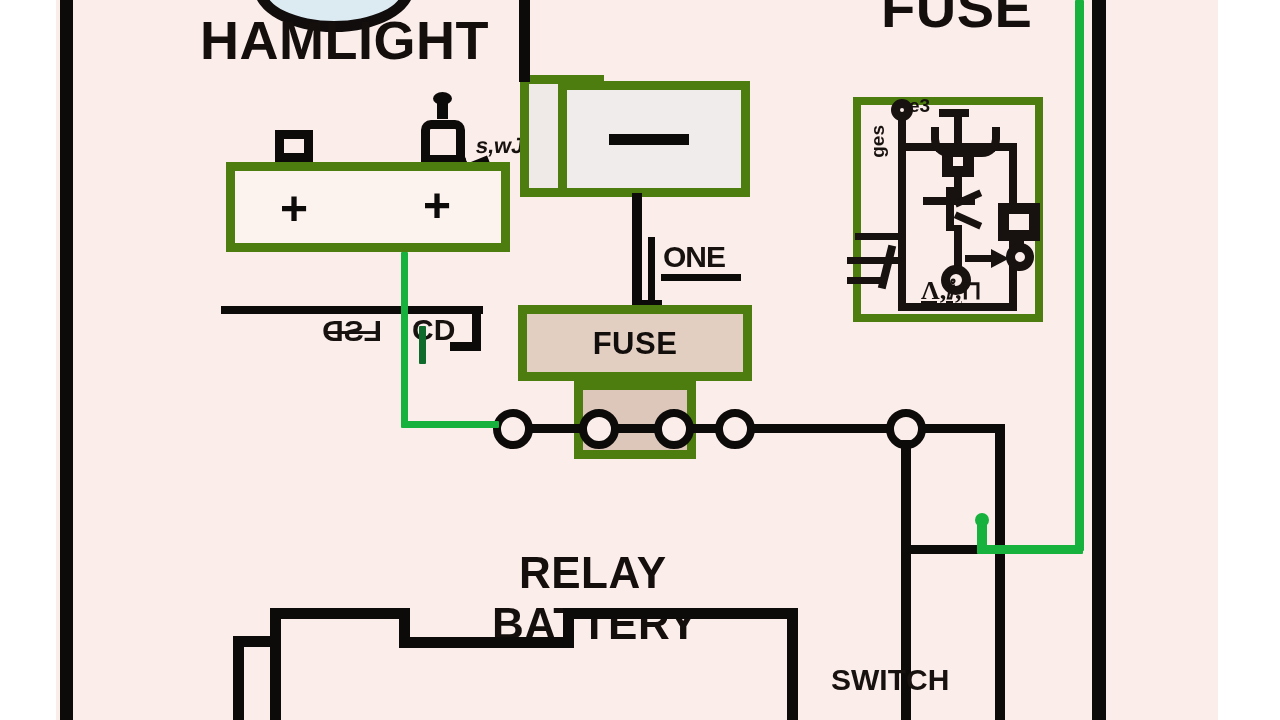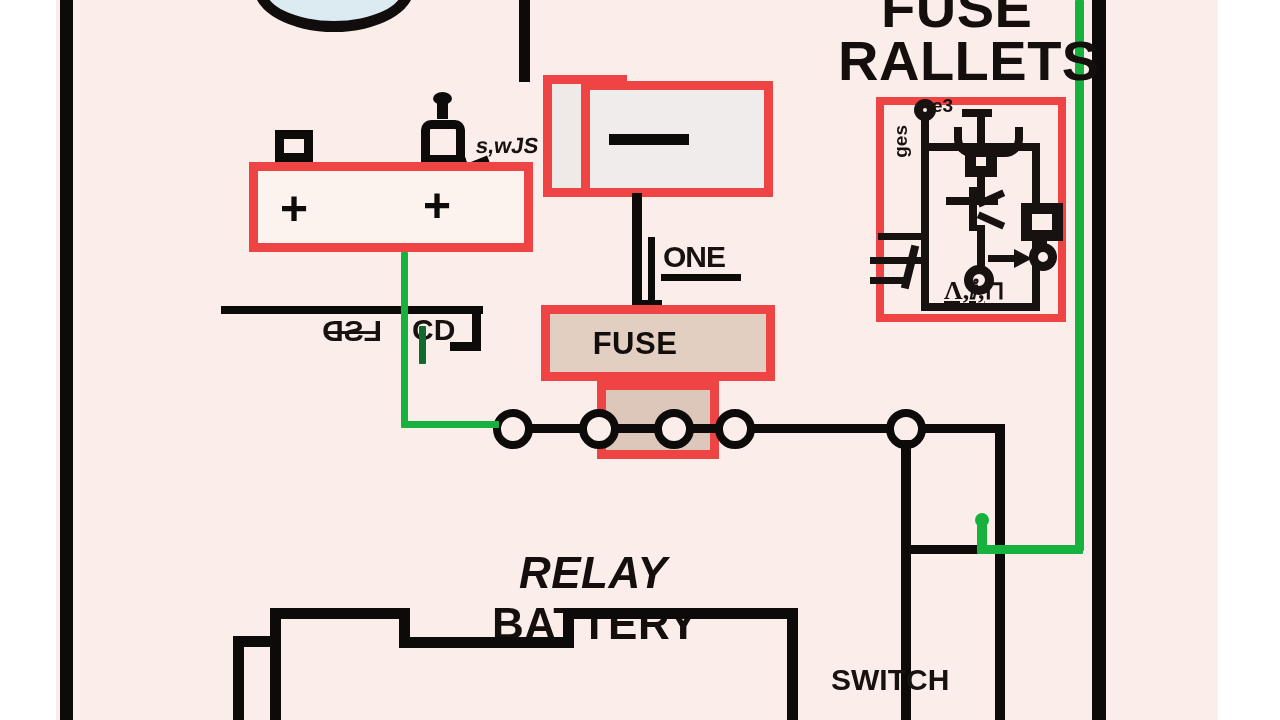--- a/index.html
+++ b/index.html
@@ -41,24 +41,23 @@
     position: absolute;
     background: #0d0b0a;
   }
   .gw {               
     position: absolute;
     background: #17b13e;
     border-radius: 1px;
   }
   .box {
     position: absolute;
-    border: 9px solid #ef4444;
+    border: 9px solid #4d7c0f;
     box-sizing: border-box;
     background: transparent;
-    margin-left: 23px;
   }
   .label {
     position: absolute;
     color: #140f0d;
     font-family: "Liberation Sans", sans-serif;
     font-weight: 700;
     letter-spacing: 0.5px;
     white-space: nowrap;
     line-height: 1;
   }
@@ -186,20 +185,21 @@
   <div class="margin-strip margin-left"></div>
   <div class="margin-strip margin-right"></div>
 
   <div class="canvas">
 
     <div class="ln" id="frame-left" style="left:4px;top:0;width:13px;height:720px;"></div>
     <div class="ln" id="frame-right" style="left:1036px;top:0;width:14px;height:720px;"></div>
 
     <div id="lamp"></div>
 
+    <div class="label" style="left:144px; top:13px; font-size:54px;">HAMLIGHT</div>
 
     <div class="tab" id="tab-left"></div>
     <div class="tab" id="tab-right"></div>
 
     <div class="ln" style="left:381px; top:103px; width:11px; height:16px;"></div>
     <div class="ln" style="left:377px; top:92px; width:19px; height:13px; border-radius:50%;"></div>
 
     <div class="garble" style="left:420px; top:133px; font-size:22px; transform:skewX(-8deg);">s,wJS</div>
     <div class="ln" style="left:398px; top:162px; width:36px; height:9px; transform:rotate(-22deg);"></div>
     <div class="ln" style="left:394px; top:157px; width:18px; height:18px; clip-path:polygon(0 50%,100% 0,100% 100%); transform:rotate(-18deg);"></div>
@@ -239,21 +239,21 @@
     <div id="fuse-label" class="label" style="position:absolute; display:flex; align-items:center; justify-content:center;">FUSE</div>
     <div class="box" id="fuse-lower"></div>
 
     <div class="ln" style="left:450px; top:424px; width:280px; height:9px;"></div>
 
     <div class="term" style="left:437px; top:409px; width:40px; height:40px;"></div>
     <div class="term" style="left:523px; top:409px; width:40px; height:40px;"></div>
     <div class="term" style="left:598px; top:409px; width:40px; height:40px;"></div>
     <div class="term" style="left:659px; top:409px; width:40px; height:40px;"></div>
 
-    <div class="label" style="left:463px; top:551px; font-size:44px;font-style:italic;">RELAY</div>
+    <div class="label" style="left:463px; top:551px; font-size:44px;">RELAY</div>
     <div class="label" style="left:436px; top:602px; font-size:44px;">BATTERY</div>
 
     <div class="ln" style="left:697px; top:424px; width:194px; height:9px;"></div>
     <div class="term" style="left:830px; top:409px; width:40px; height:40px;"></div>
     <div class="ln" style="left:866px; top:424px; width:82px; height:9px;"></div>
     <div class="ln" style="left:939px; top:424px; width:10px; height:296px;"></div>
     <div class="ln" style="left:845px; top:440px; width:10px; height:280px;"></div>
     <div class="ln" style="left:845px; top:545px; width:104px; height:9px;"></div>
 
     <div class="gw" style="left:345px; top:252px; width:7px; height:172px;"></div>
@@ -275,21 +275,20 @@
       <div class="batt-seg" style="left:166px;top:41px;  width:175px;height:11px;"></div>
       <div class="batt-seg" style="left:330px;top:12px;  width:11px; height:40px;"></div>
       <div class="batt-seg" style="left:330px;top:12px;  width:235px;height:11px;"></div>
       <div class="batt-seg" style="left:554px;top:12px;  width:11px; height:112px;"></div>
       <div class="batt-seg" style="left:37px; top:51px;  width:11px; height:73px;"></div>
     </div>
 
     <div class="garble" style="left:775px; top:663px; font-size:30px; letter-spacing:0px;">SWITCH</div>
 
     <div class="label" style="left:825px; top:-20px; font-size:56px;">FUSE</div>
-    <div class="label" style="left:782px; top:33px; font-size:56px;">RALLETS</div>
 
     <div class="box" id="subpanel">
 
       <div class="sp" style="left:37px; top:8px;  width:8px;  height:196px;"></div>
       <div class="sp" style="left:37px; top:38px; width:118px;height:8px;"></div>
       <div class="sp" style="left:148px;top:38px; width:8px;  height:168px;"></div>
       <div class="sp" style="left:37px; top:198px;width:119px;height:8px;"></div>
 
       <div class="sp-ring" style="left:30px; top:-6px; width:22px; height:22px;"></div>
 

